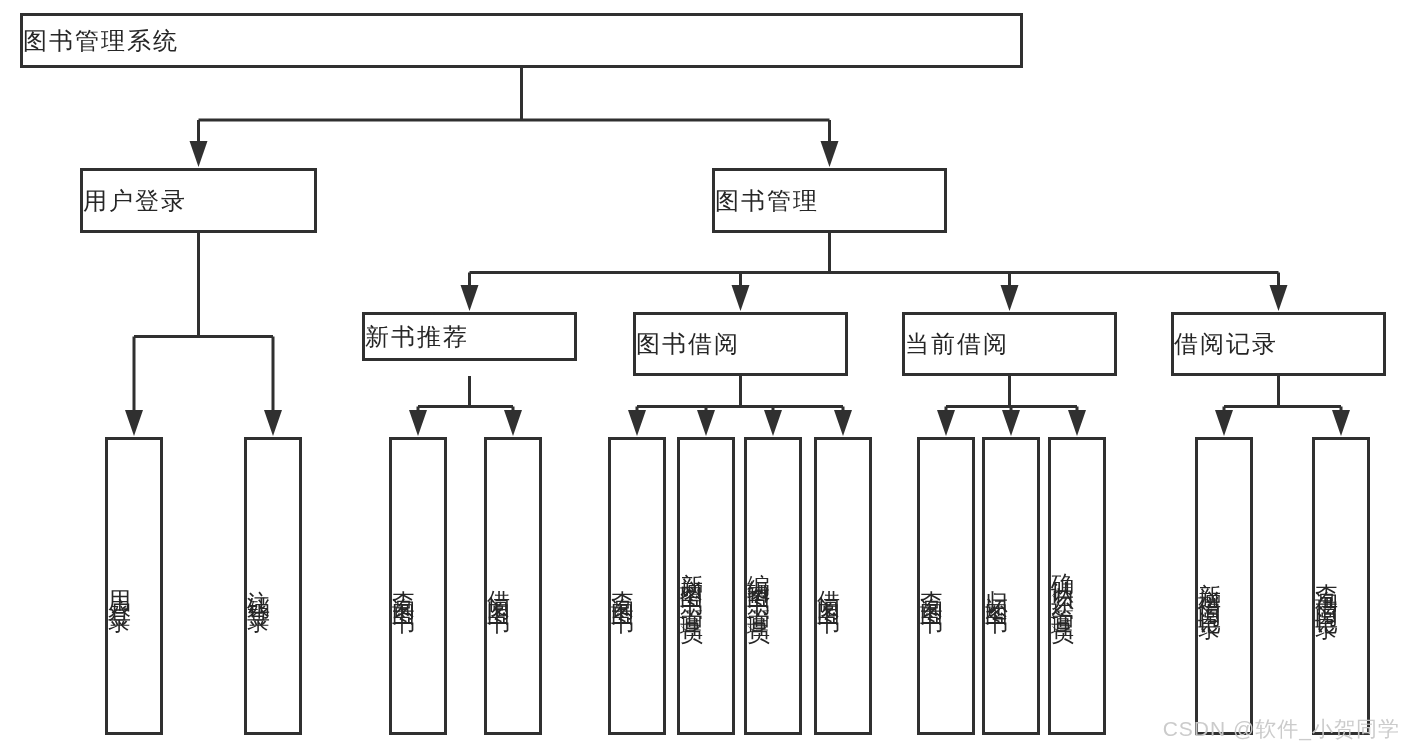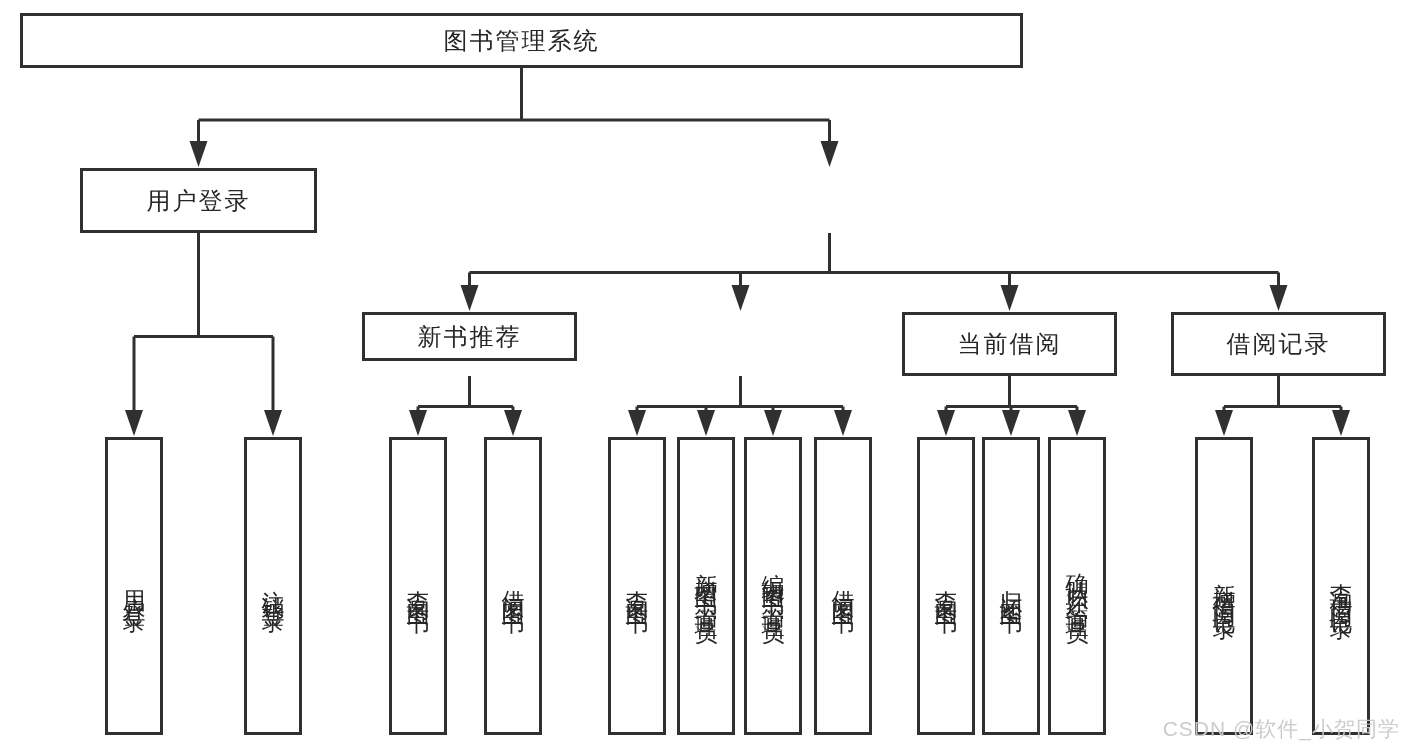--- a/index.html
+++ b/index.html
@@ -16,21 +16,20 @@
     left: 0; top: 0;
     width: 1405px; height: 747px;
   }
   .node {
     position: absolute;
     box-sizing: border-box;
     border: 3px solid #303030;
     background: #ffffff;
     display: flex;
     align-items: center;
-    justify-content: center;
     color: #262626;
   }
   .hnode .label {
     font-size: 24px;
     letter-spacing: 2px;
     white-space: nowrap;
   }
   .vnode .vlabel {
     writing-mode: vertical-rl;
     text-orientation: mixed;
@@ -89,23 +88,29 @@
     </g>
   </svg>
 
   <div class="node hnode" style="left:20px;top:13px;width:1003px;height:55px">
     <span class="label">图书管理系统</span>
   </div>
 
   <div class="node hnode" style="left:80px;top:168px;width:237px;height:65px">
     <span class="label">用户登录</span>
   </div>
+  <div class="node hnode" style="left:712px;top:168px;width:235px;height:65px">
+    <span class="label">图书管理</span>
+  </div>
 
   <div class="node hnode" style="left:362px;top:312px;width:215px;height:49px">
     <span class="label">新书推荐</span>
+  </div>
+  <div class="node hnode" style="left:633px;top:312px;width:215px;height:64px">
+    <span class="label">图书借阅</span>
   </div>
   <div class="node hnode" style="left:902px;top:312px;width:215px;height:64px">
     <span class="label">当前借阅</span>
   </div>
   <div class="node hnode" style="left:1171px;top:312px;width:215px;height:64px">
     <span class="label">借阅记录</span>
   </div>
 
   <div class="node vnode" style="left:105px;top:437px;width:58px;height:298px">
     <span class="vlabel">用户登录</span>

